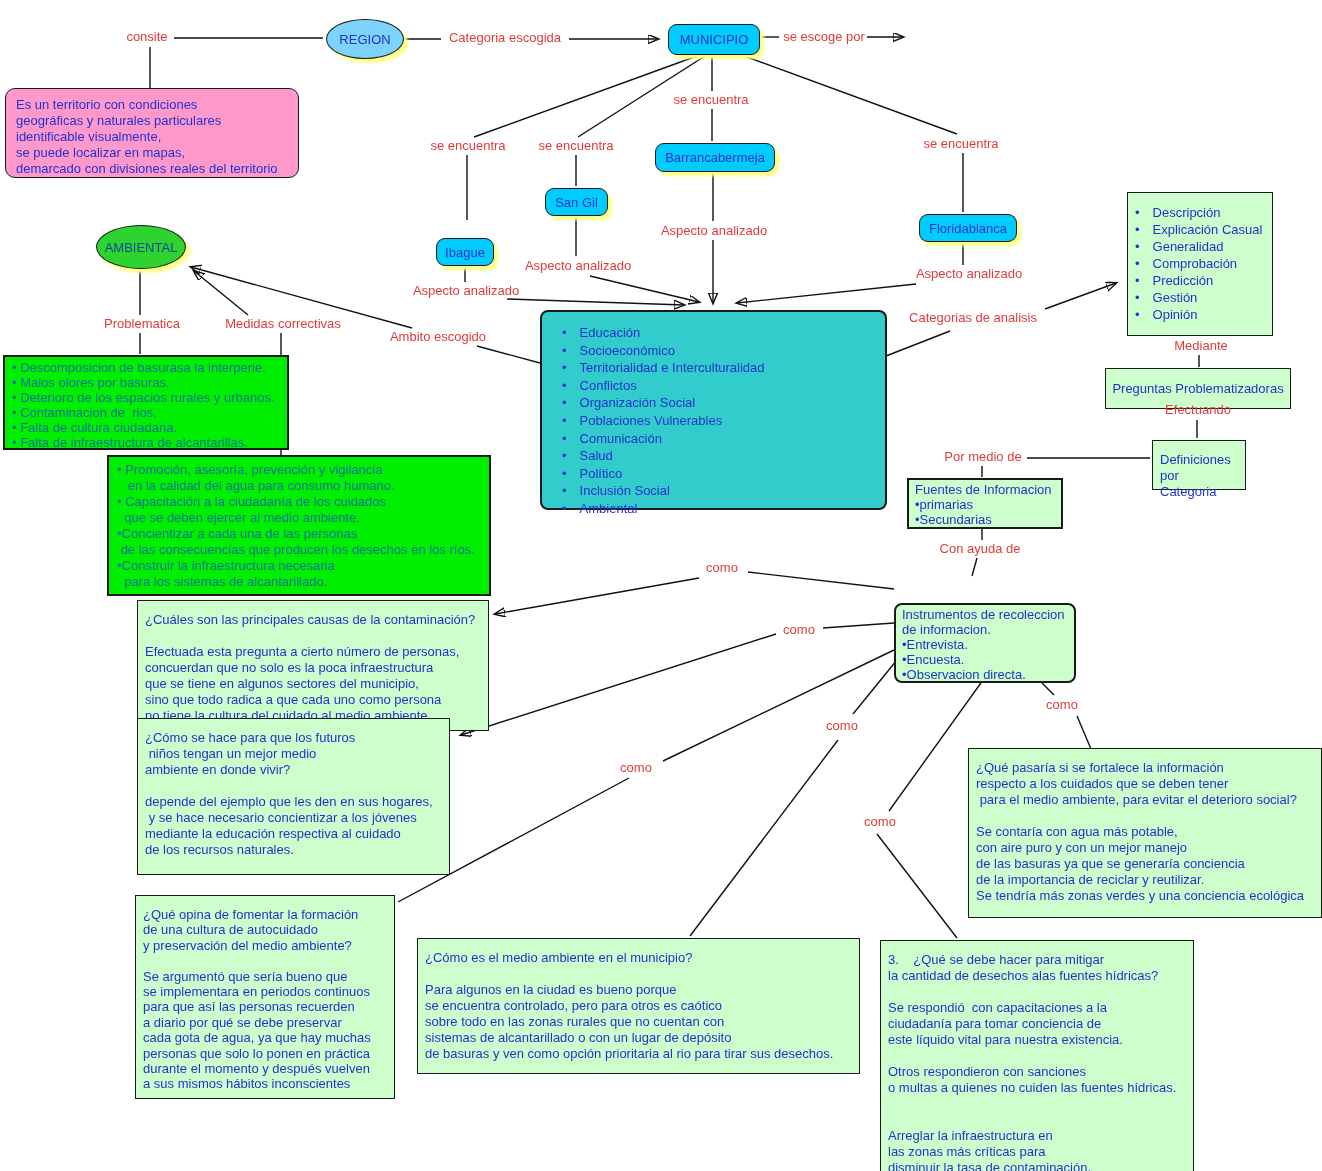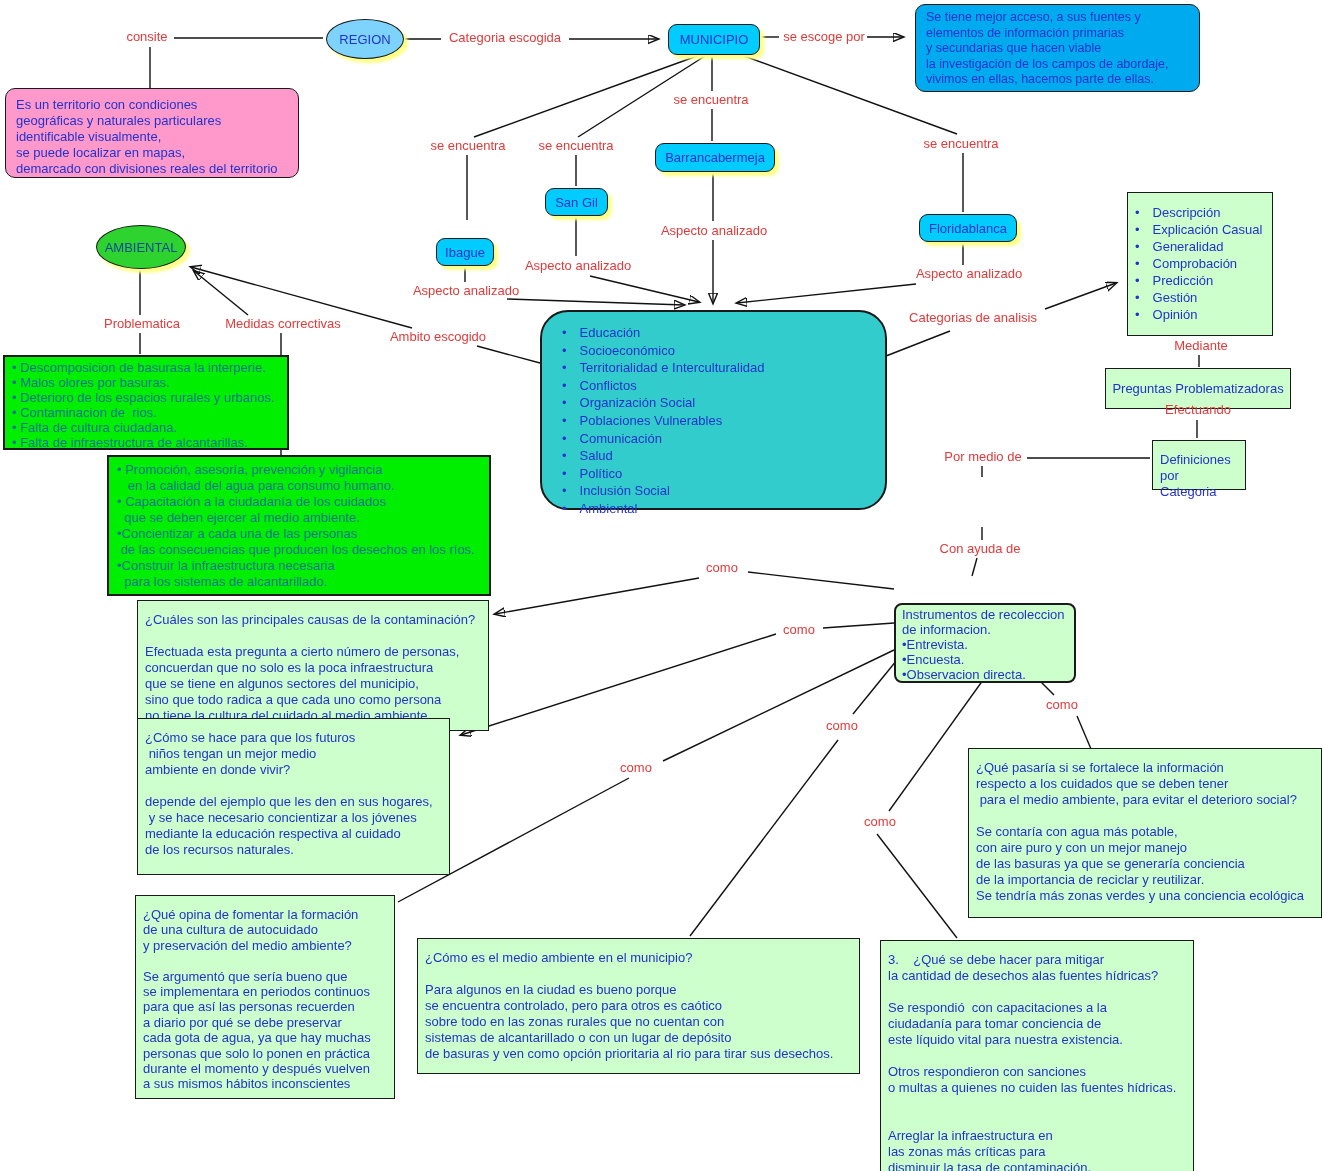--- a/index.html
+++ b/index.html
@@ -21,21 +21,21 @@
   .ellipse{border-radius:50%;}
   .magenta{background:#7dd3fc;}
   .greenell{background:#2fd32f;color:#14489c;}
 
   .box{
     position:absolute;border:1.6px solid #1a1a1a;color:#2233cc;
     font-size:13px;line-height:16px;white-space:pre-wrap;
   }
   .pink{background:#ff99cc;border-radius:10px;padding:8px 10px;}
   .blue{background:#00aaee;border-radius:10px;padding:5px 10px;font-size:12.5px;line-height:15.5px;}
-  .teal{background:#33cccc;border-radius:28px;padding:12px 12px 0 20px;line-height:17.6px;border-width:2px;}
+  .teal{background:#33cccc;border-radius:8px;padding:12px 12px 0 20px;line-height:17.6px;border-width:2px;}
   .green{background:#00ee00;color:#0c7293;padding:3px 7px;line-height:15px;border-width:2px;}
   .green2{background:#00ee00;color:#0c7293;padding:5px 8px;border-width:2px;}
   .lg{background:#ccffcc;padding:11px 7px;}
   .lg2{background:#ccffcc;padding:2px 6px;border-width:2px;line-height:15px;}
   .center{display:flex;align-items:center;justify-content:center;white-space:nowrap;}
 </style>
 </head>
 <body>
 
 <div class="canvas">
@@ -100,25 +100,20 @@
 
   <div class="lbl" style="left:120px;top:30px;width:54px;">consite</div>
   <div class="node ellipse magenta" style="left:326px;top:19px;width:76px;height:38px;">
     <span>REGION</span>
   </div>
   <div class="lbl" style="left:443px;top:31px;width:124px;">Categoria escogida</div>
   <div class="node" style="left:668px;top:24px;width:90px;height:29px;">
     <span>MUNICIPIO</span>
   </div>
   <div class="lbl" style="left:782px;top:30px;width:84px;">se escoge por</div>
-  <div class="box blue" style="left:915px;top:4px;width:263px;height:76px;">Se tiene mejor acceso, a sus fuentes y
-elementos de información primarias
-y secundarias que hacen viable
-la investigación de los campos de abordaje,
-vivimos en ellas, hacemos parte de ellas.</div>
   <div class="box pink" style="left:5px;top:88px;width:272px;height:72px;">Es un territorio con condiciones
 geográficas y naturales particulares
 identificable visualmente,
 se puede localizar en mapas,
 demarcado con divisiones reales del territorio</div>
 
   <div class="lbl" style="left:429px;top:139px;width:78px;">se encuentra</div>
   <div class="lbl" style="left:537px;top:139px;width:78px;">se encuentra</div>
   <div class="lbl" style="left:672px;top:93px;width:78px;">se encuentra</div>
   <div class="lbl" style="left:922px;top:137px;width:78px;">se encuentra</div>
@@ -183,20 +178,23 @@
 • Gestión
 • Opinión</div>
   <div class="lbl" style="left:1170px;top:339px;width:62px;">Mediante</div>
   <div class="box lg center" style="left:1105px;top:368px;width:170px;height:17px;">
     <span>Preguntas Problematizadoras</span>
   </div>
   <div class="lbl" style="left:1162px;top:403px;width:72px;">Efectuando</div>
   <div class="box lg" style="left:1152px;top:440px;width:78px;height:26px;">Definiciones
 por Categoria</div>
   <div class="lbl" style="left:941px;top:450px;width:84px;">Por medio de</div>
+  <div class="box lg2" style="left:907px;top:478px;width:140px;height:43px;">Fuentes de Informacion
+•primarias
+•Secundarias</div>
   <div class="lbl" style="left:936px;top:542px;width:88px;">Con ayuda de</div>
   <div class="box lg2" style="left:894px;top:603px;width:166px;height:72px;border-radius:8px;">Instrumentos de recoleccion
 de informacion.
 •Entrevista.
 •Encuesta.
 •Observacion directa.</div>
 
   <div class="lbl" style="left:702px;top:561px;width:40px;">como</div>
   <div class="lbl" style="left:779px;top:623px;width:40px;">como</div>
   <div class="lbl" style="left:822px;top:719px;width:40px;">como</div>

